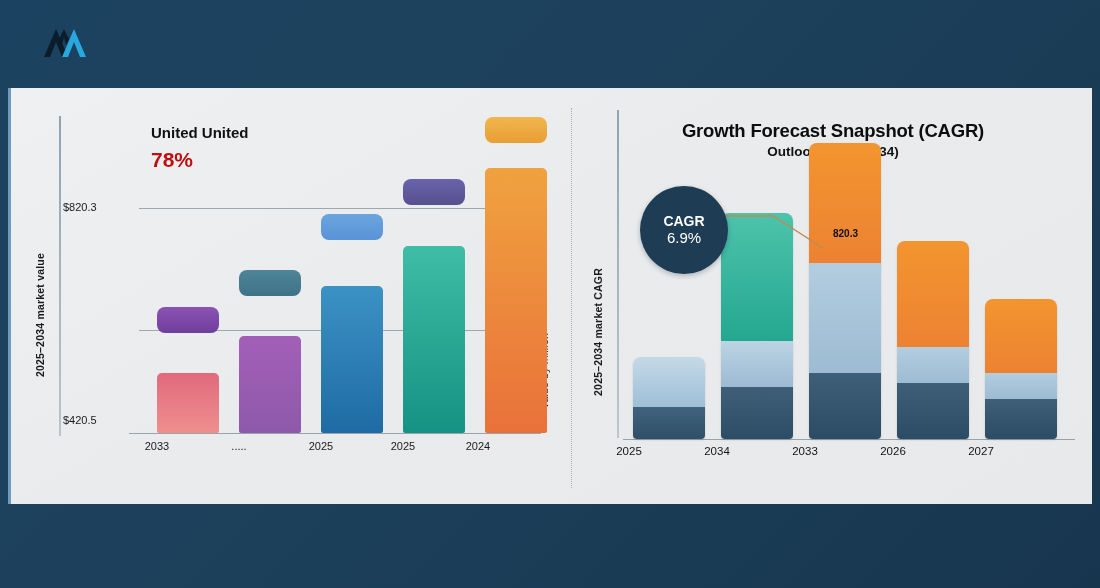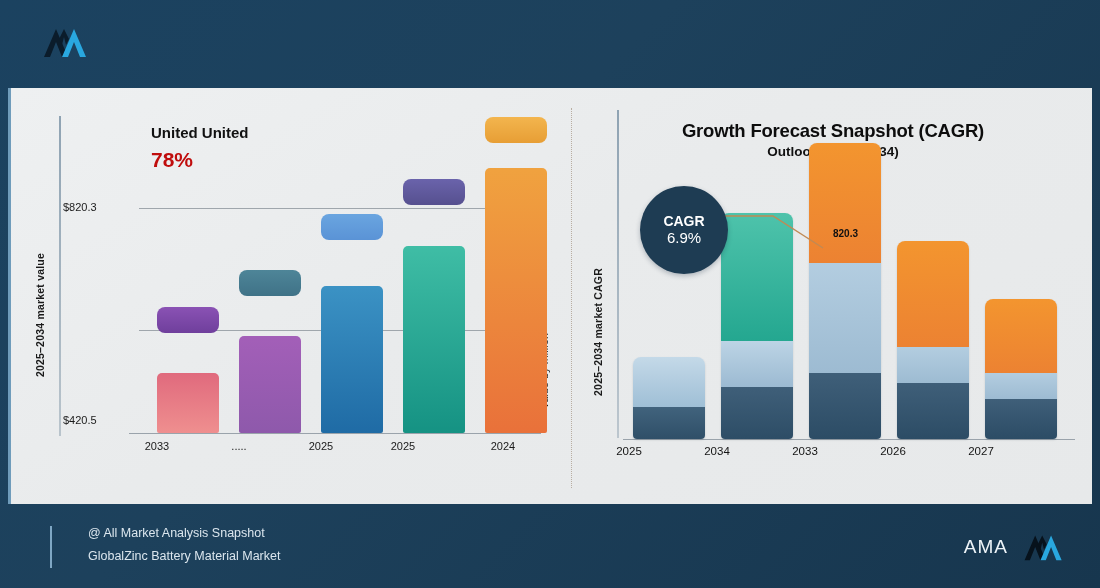--- a/index.html
+++ b/index.html
@@ -223,21 +223,21 @@
         <div class="bar-slot" style="left:356px; height:100%;">
           <div class="bar-cap" style="bottom:290px; background:linear-gradient(180deg,#f3b54e,#e79e35);"></div>
           <div class="bar-body" style="height:265px; background:linear-gradient(180deg,#f0a23f,#e9713a);"></div>
         </div>
       </div>
 
       <div class="xtick" style="left:101px;">2033</div>
       <div class="xtick" style="left:183px;">.....</div>
       <div class="xtick" style="left:265px;">2025</div>
       <div class="xtick" style="left:347px;">2025</div>
-      <div class="xtick" style="left:447px;">2024</div>
+      <div class="xtick" style="left:422px;">2024</div>
     </div>
 
     <div class="rpanel">
 
       <div class="r-yaxis"></div>
       <div class="r-xaxis"></div>
 
       <div class="r-title">Growth Forecast Snapshot (CAGR)</div>
       <div class="r-sub">Outlook (2025–2034)</div>
 
@@ -285,25 +285,14 @@
       </div>
 
       <div class="r-xtick" style="left:8px;">2025</div>
       <div class="r-xtick" style="left:96px;">2034</div>
       <div class="r-xtick" style="left:184px;">2033</div>
       <div class="r-xtick" style="left:272px;">2026</div>
       <div class="r-xtick" style="left:360px;">2027</div>
     </div>
   </div>
 
-  <div class="footer">
-    <div class="footer-accent"></div>
-    <div class="footer-l1">@ All Market Analysis Snapshot</div>
-    <div class="footer-l2">GlobalZinc Battery Material Market</div>
-    <div class="footer-brand">AMA</div>
-    <svg class="footer-logo" viewBox="0 0 48 34">
-      <path d="M2 32 L14 4 L26 32 L20 32 L14 17 L8 32 Z" fill="#07121c"></path>
-      <path d="M20 32 L32 4 L44 32 L38 32 L32 17 L26 32 Z" fill="#29a8e0"></path>
-      <path d="M17 14 L22 4 L27 14 L24 20 L22 12 L20 20 Z" fill="#07121c"></path>
-    </svg>
-  </div>
 
 </div>
 
 </body></html>

